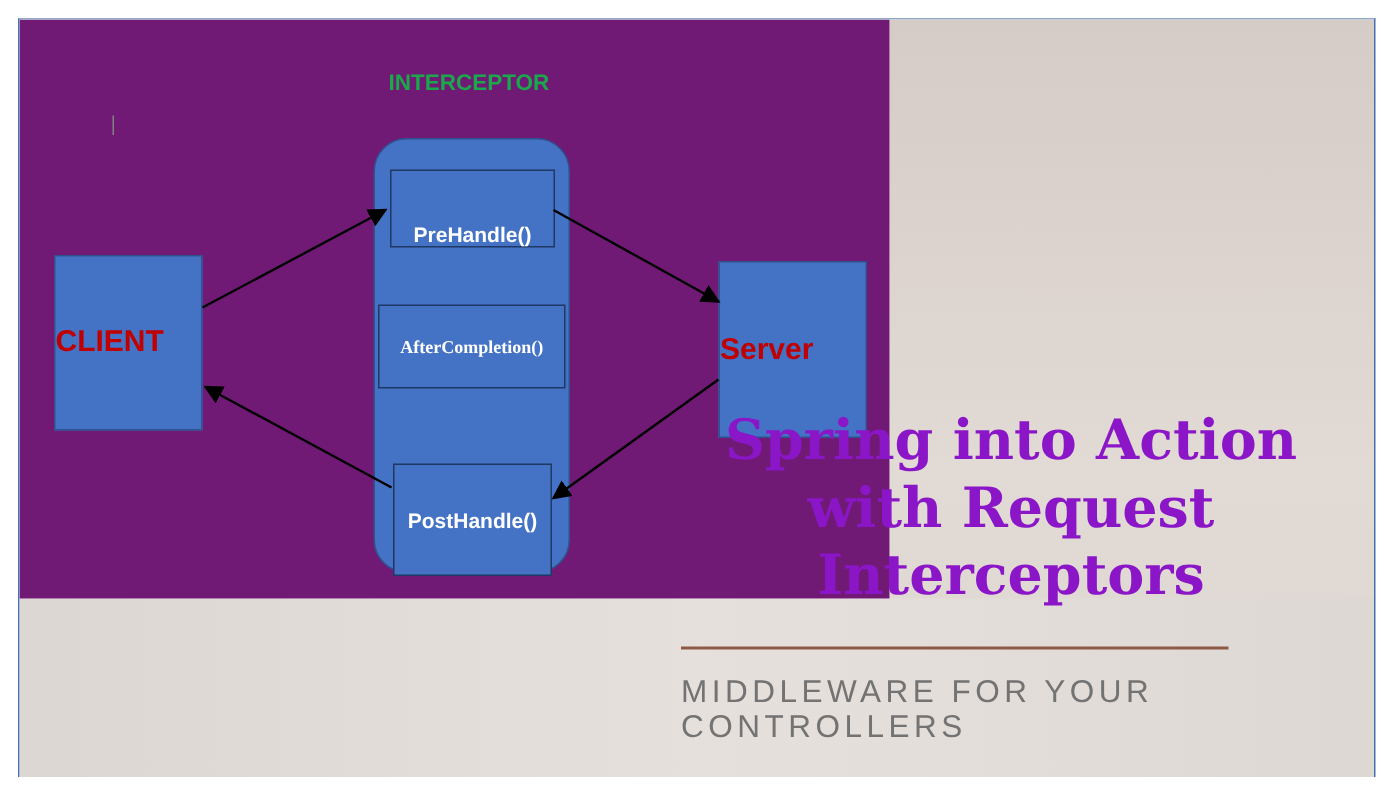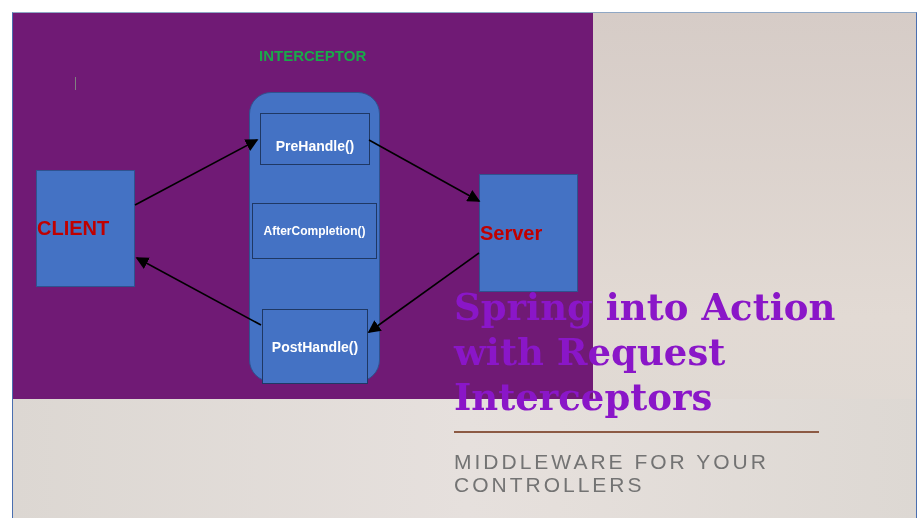--- a/index.html
+++ b/index.html
@@ -36,27 +36,27 @@
   .server { left: 466px; top: 161px; width: 99px; height: 118px; }
   .box-label-red { color: #c00000; font-weight: bold; font-size: 20px; }
   .interceptor {
     position: absolute; left: 236px; top: 79px; width: 131px; height: 290px;
     background: #4472c4; border: 1px solid #2f528f; border-radius: 22px; box-sizing: border-box;
   }
   .method {
     position: absolute; background: #4472c4; border: 1px solid #1f3864; box-sizing: border-box;
     display: flex; align-items: center; justify-content: center; color: #ffffff; font-weight: bold;
   }
-  .prehandle { left: 10px; top: 20px; width: 110px; height: 52px; font-size: 14px; align-items: center; padding-top: 14px; }
-  .aftercompletion { left: 2px; top: 110px; width: 125px; height: 56px; font-size: 12px; }
+  .prehandle { left: 10px; top: 20px; width: 110px; height: 52px; font-size: 14px; align-items: flex-end; padding-top: 14px; }
+  .aftercompletion { left: 2px; top: 110px; width: 125px; height: 56px; font-size: 12px; font-family: Liberation Serif, serif; }
   .posthandle { left: 12px; top: 216px; width: 106px; height: 75px; font-size: 14px; }
   svg.arrows { position: absolute; left: 0; top: 0; }
   .headline {
-    position: absolute; left: 441px; top: 272px; width: 440px;
-    color: #8a16c8; font-family: "DejaVu Serif", serif; font-weight: bold; font-size: 37px; line-height: 45px;
+    position: absolute; left: 441px; top: 258px; width: 440px;
+    color: #8a16c8; font-family: "DejaVu Serif", serif; font-weight: bold; font-size: 37px; line-height: 45px; text-align: center;
   }
   .divider { position: absolute; left: 441px; top: 418px; width: 365px; height: 2px; background: #8c5a44; }
   .subtitle {
     position: absolute; left: 441px; top: 437px; width: 440px;
     color: #737373; font-size: 21px; letter-spacing: 3px; line-height: 23px; font-weight: normal;
   }
 </style>
 </head>
 <body>
 

